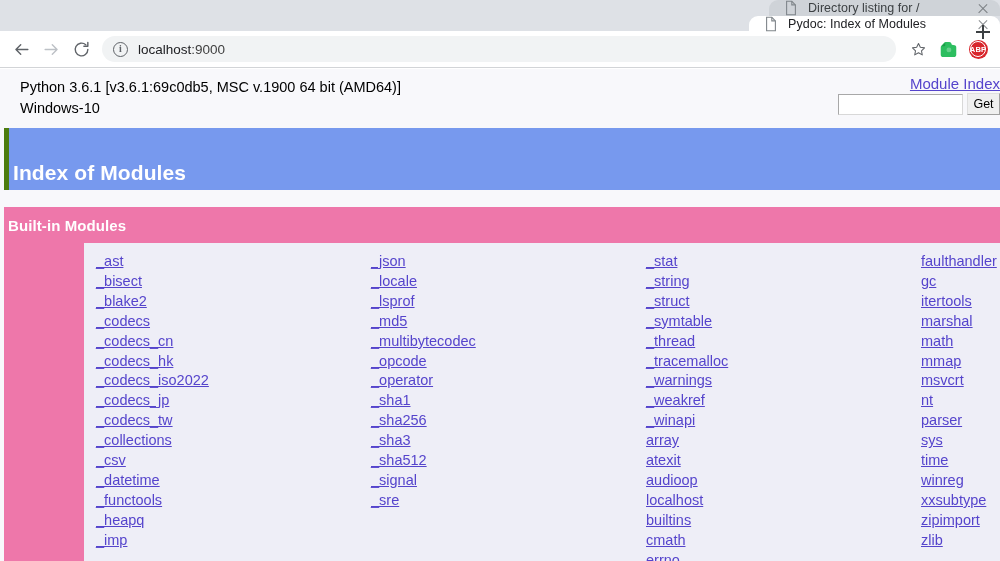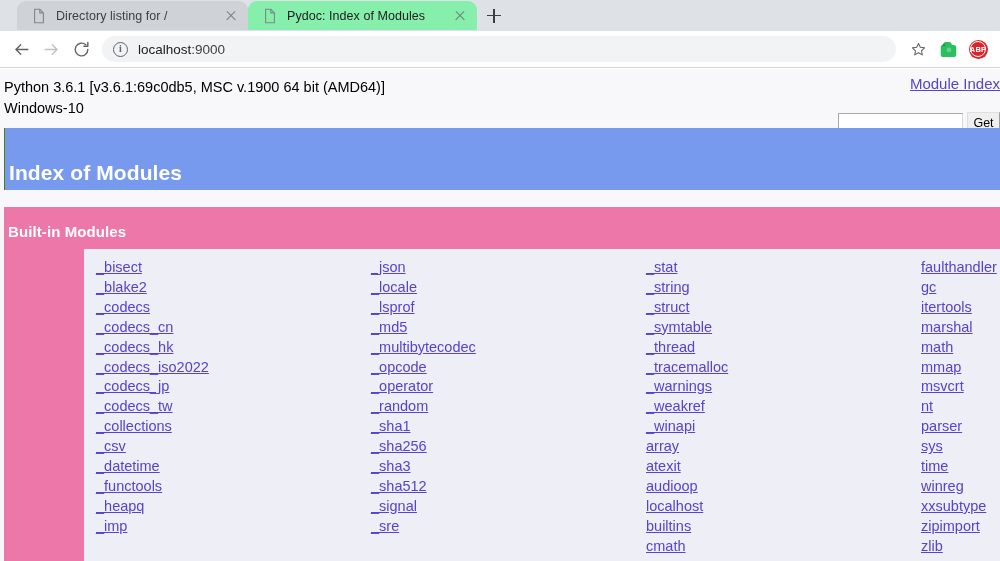--- a/index.html
+++ b/index.html
@@ -12,38 +12,39 @@
     background: #ffffff;
   }
 
   
   #browser { width: 1000px; height: 561px; position: relative; overflow: hidden; }
 
   .tabstrip {
     height: 31px;
     background: #dee1e6;
     display: flex;
-    align-items: center;
+    align-items: flex-end;
     padding-left: 17px;
     position: relative;
+    flex-direction: column;
   }
   .tab {
     height: 29px;
     display: flex;
     align-items: center;
     border-top-left-radius: 9px;
     border-top-right-radius: 9px;
     padding: 0 9px 0 14px;
     position: relative;
     font-size: 12.5px;
     color: #3c4043;
     min-width: 0;
   }
   .tab.inactive { background: #cfd3d8; width: 231px; }
-  .tab.active { background: #86efac; width: 229px; color: #202124; }
+  .tab.active { background: #ffffff; width: 251px; color: #202124; }
   .tab-favicon {
     width: 16px; height: 16px;
     flex: 0 0 16px;
     margin-right: 9px;
     display: block;
   }
   .tab-title {
     flex: 1 1 auto;
     white-space: nowrap;
     overflow: hidden;
@@ -160,21 +161,21 @@
   #page {
     position: absolute;
     left: 0; top: 69px;
     width: 1000px; height: 492px;
     background: #f8f8fb;
     overflow: hidden;
     font-family: "Liberation Sans", sans-serif;
   }
 
   .pydoc-head {
-    padding: 8px 0 6px 4px;
+    padding: 8px 0 6px 20px;
     position: relative;
     height: 59px;
   }
   .pydoc-version {
     font-size: 14.5px;
     color: #000000;
     line-height: 21px;
     white-space: nowrap;
   }
   .pydoc-right {
@@ -184,21 +185,21 @@
   }
   .module-index-link {
     font-size: 15px;
     color: #5544cc;
     text-decoration: underline;
     display: block;
     margin-right: 0px;
     white-space: nowrap;
   }
   .searchrow {
-    margin-top: 20px;
+    margin-top: 1px;
     display: flex;
     justify-content: flex-end;
     align-items: center;
   }
   .searchbox {
     width: 125px; height: 21px;
     background: #ffffff;
     border: 1.5px solid #a8a8a8;
     border-right-color: #d8d8d8;
     border-bottom-color: #d8d8d8;
@@ -220,21 +221,21 @@
     font-family: "Liberation Sans", sans-serif;
     padding: 0 5px;
     line-height: 17px;
   }
 
   .banner-blue {
     margin-left: 4px;
     background: #7799ee;
     height: 62px;
     position: relative;
-    border-left: 1px solid #4d7c0f;
+    border-left: 5px solid #4d7c0f;
     padding-left: 20px;
   }
   .banner-blue .title {
     position: absolute;
     left: 4px;
     bottom: 5px;
     color: #ffffff;
     font-size: 21px;
     font-weight: bold;
     letter-spacing: 0.1px;
@@ -243,21 +244,21 @@
   .gap { height: 17px; background: #f8f8fb; }
 
   .section {
     margin-left: 4px;
     background: #ee77aa;
   }
   .section-title {
     color: #ffffff;
     font-size: 15px;
     font-weight: bold;
-    padding: 16px 0 9px 4px;
+    padding: 10px 0 9px 4px;
     letter-spacing: 0.1px;
   }
   .section-body {
     display: flex;
   }
   .section-rail {
     flex: 0 0 80px;
     background: #ee77aa;
   }
   .section-content {
@@ -381,20 +382,21 @@
 
     <div class="gap"></div>
 
     <div class="section">
       <div class="section-title">Built-in Modules</div>
       <div class="section-body">
         <div class="section-rail"></div>
         <div class="section-content">
 
           <div class="mod-col">
+              <a href="#">_ast</a>
               <a href="#">_bisect</a>
               <a href="#">_blake2</a>
               <a href="#">_codecs</a>
               <a href="#">_codecs_cn</a>
               <a href="#">_codecs_hk</a>
               <a href="#">_codecs_iso2022</a>
               <a href="#">_codecs_jp</a>
               <a href="#">_codecs_tw</a>
               <a href="#">_collections</a>
               <a href="#">_csv</a>
@@ -404,21 +406,20 @@
               <a href="#">_imp</a>
             </div>
           <div class="mod-col">
               <a href="#">_json</a>
               <a href="#">_locale</a>
               <a href="#">_lsprof</a>
               <a href="#">_md5</a>
               <a href="#">_multibytecodec</a>
               <a href="#">_opcode</a>
               <a href="#">_operator</a>
-              <a href="#">_random</a>
               <a href="#">_sha1</a>
               <a href="#">_sha256</a>
               <a href="#">_sha3</a>
               <a href="#">_sha512</a>
               <a href="#">_signal</a>
               <a href="#">_sre</a>
             </div>
           <div class="mod-col">
               <a href="#">_stat</a>
               <a href="#">_string</a>

